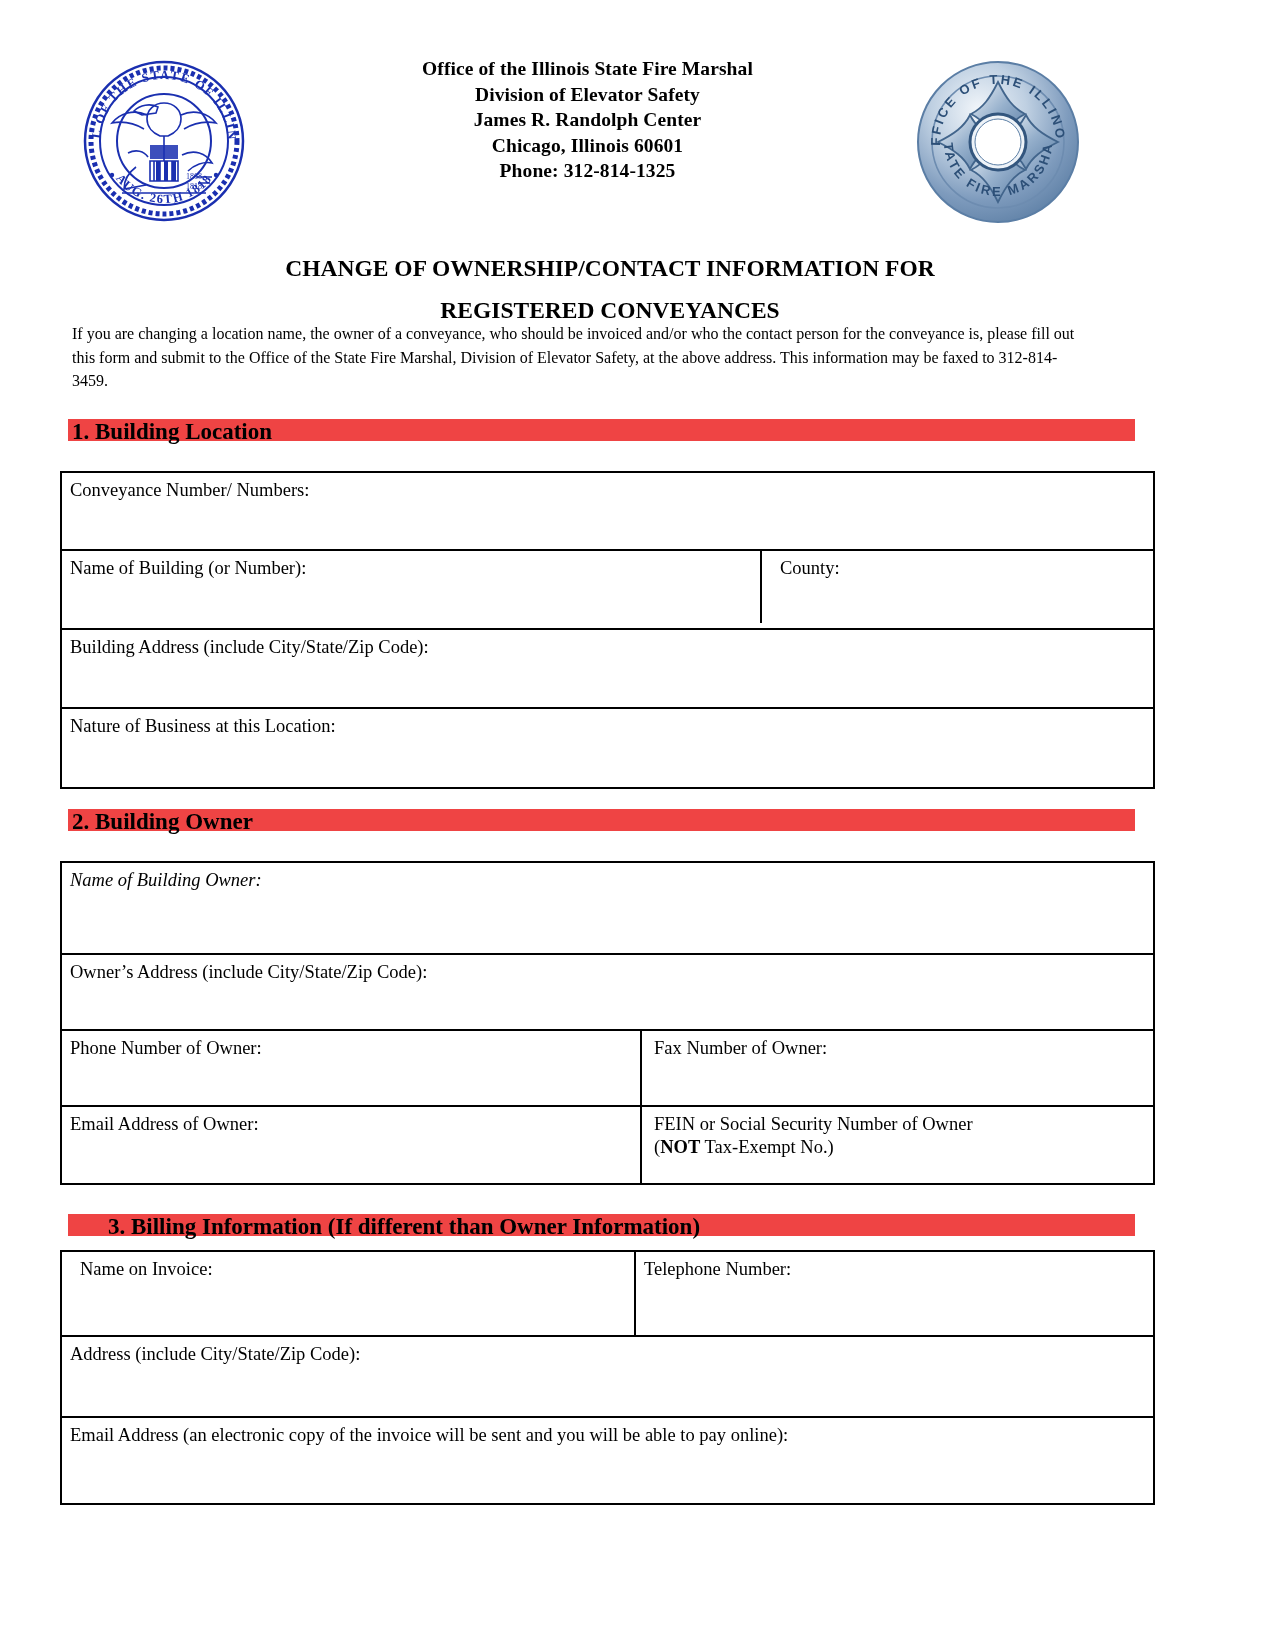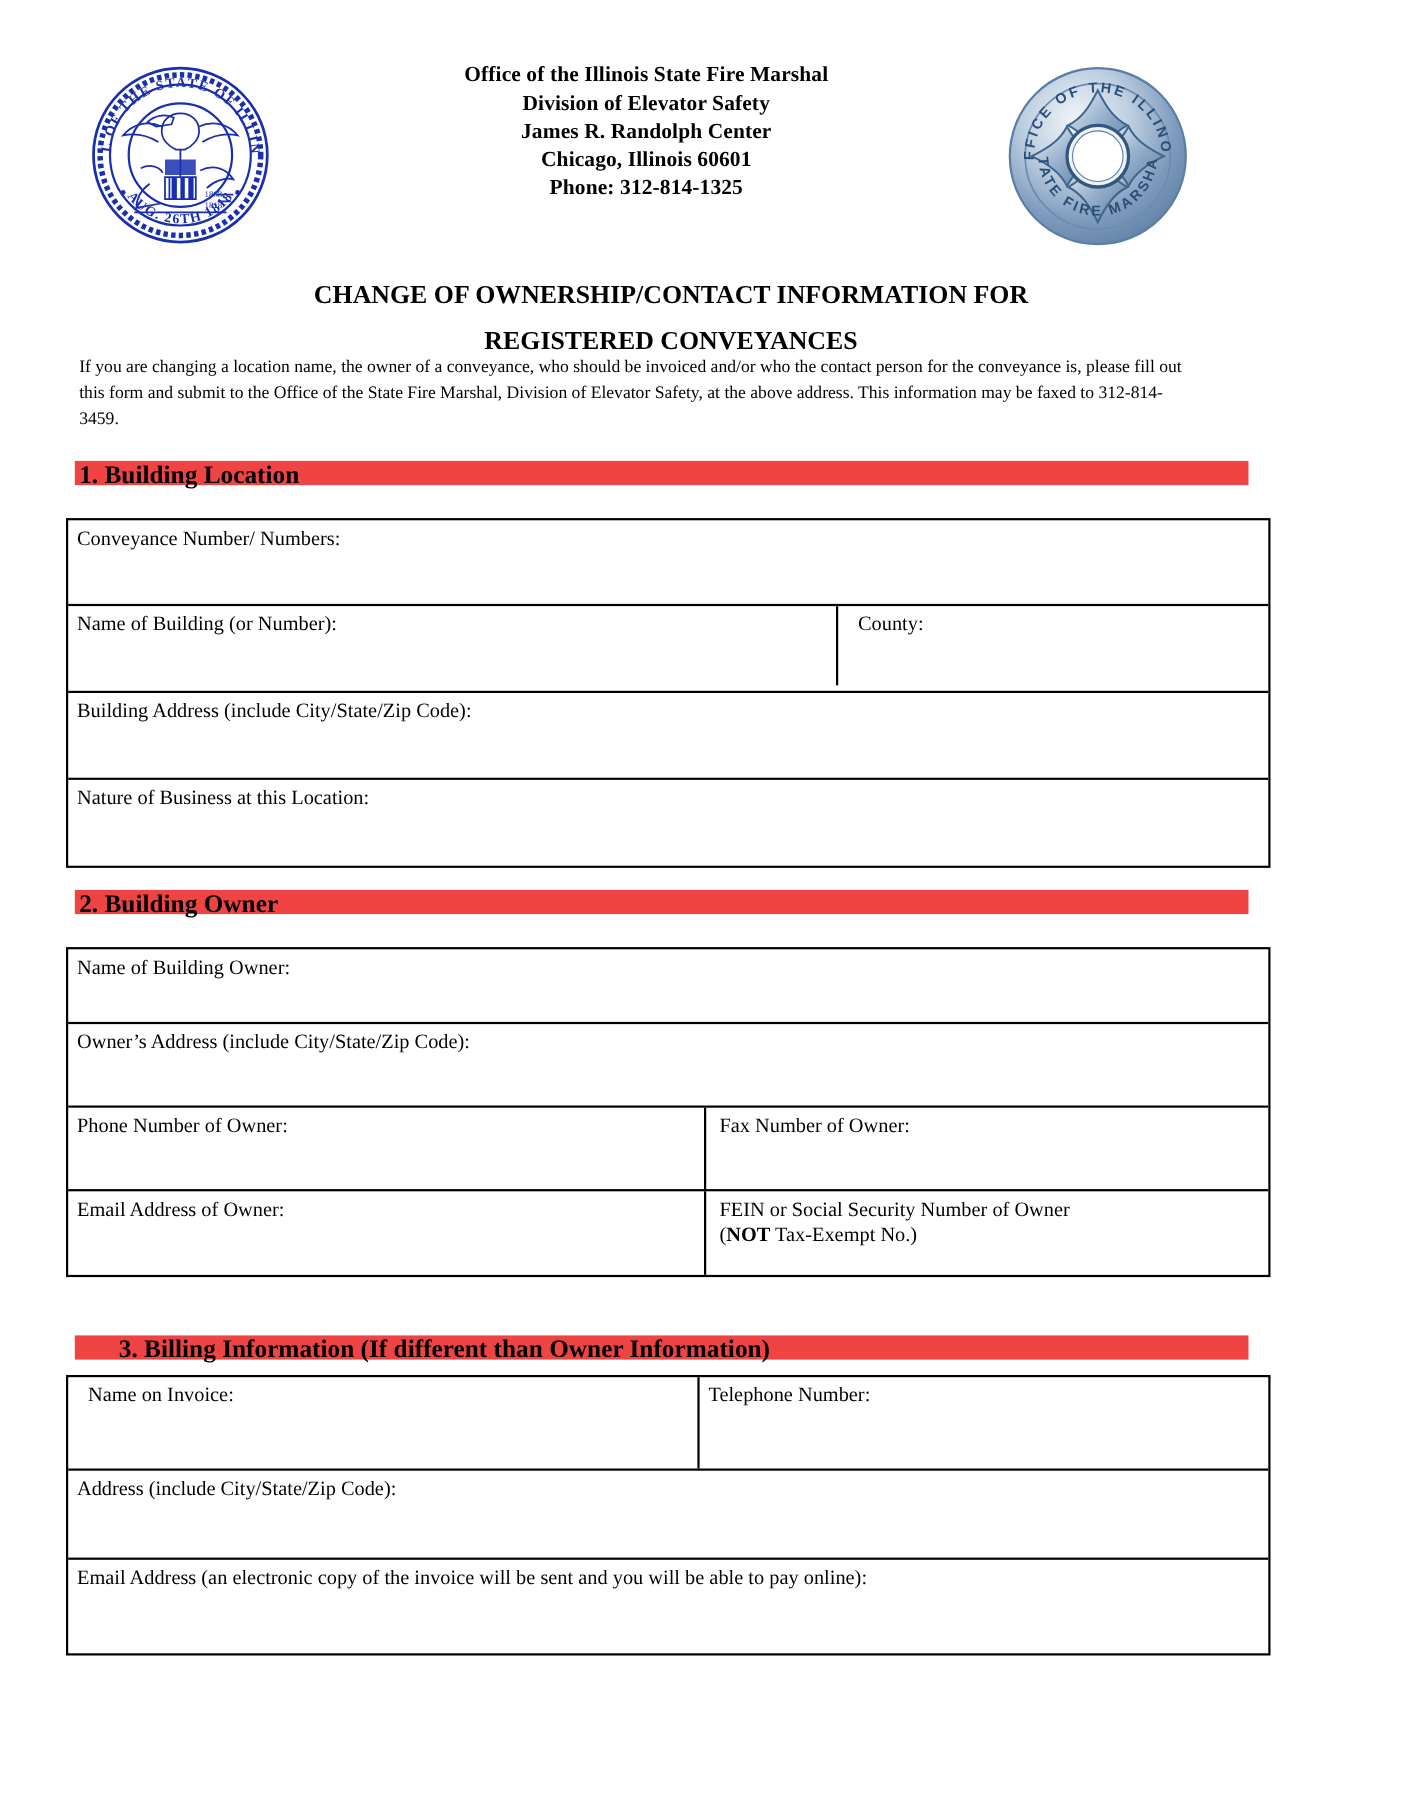--- a/index.html
+++ b/index.html
@@ -274,21 +274,21 @@
     </div>
 
     <div class="row last" style="height:78px;">
       <div class="cell full">Nature of Business at this Location:</div>
     </div>
   </div>
 
   <div class="section-header" id="sec2-header">2. Building Owner</div>
 
   <div class="form-table" id="table-2">
-    <div class="row" style="height:68px;">
+    <div class="row" style="height:92px;font-style:italic;">
       <div class="cell full">Name of Building Owner:</div>
     </div>
 
     <div class="row" style="height:76px;">
       <div class="cell full">Owner’s Address (include City/State/Zip Code):</div>
     </div>
 
     <div class="row" style="height:76px;">
       <div class="cell" style="left:0; width:578px;">Phone Number of Owner:</div>
       <div class="vdivider" style="left:578px; top:0; height:74px;"></div>

